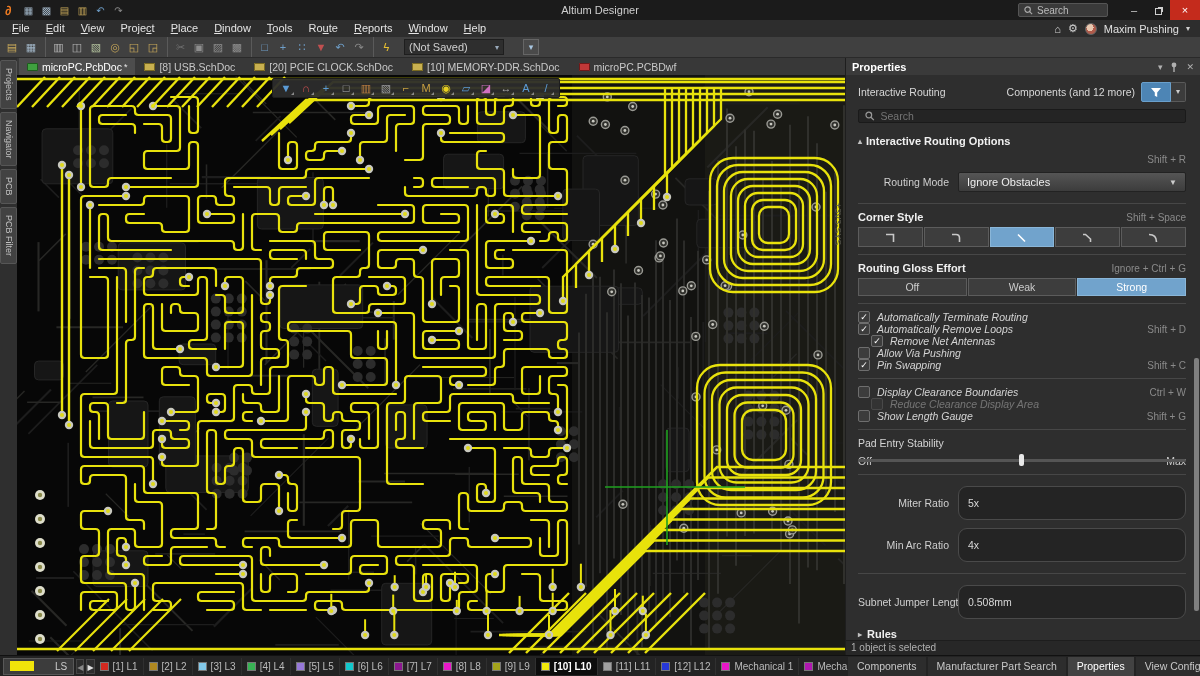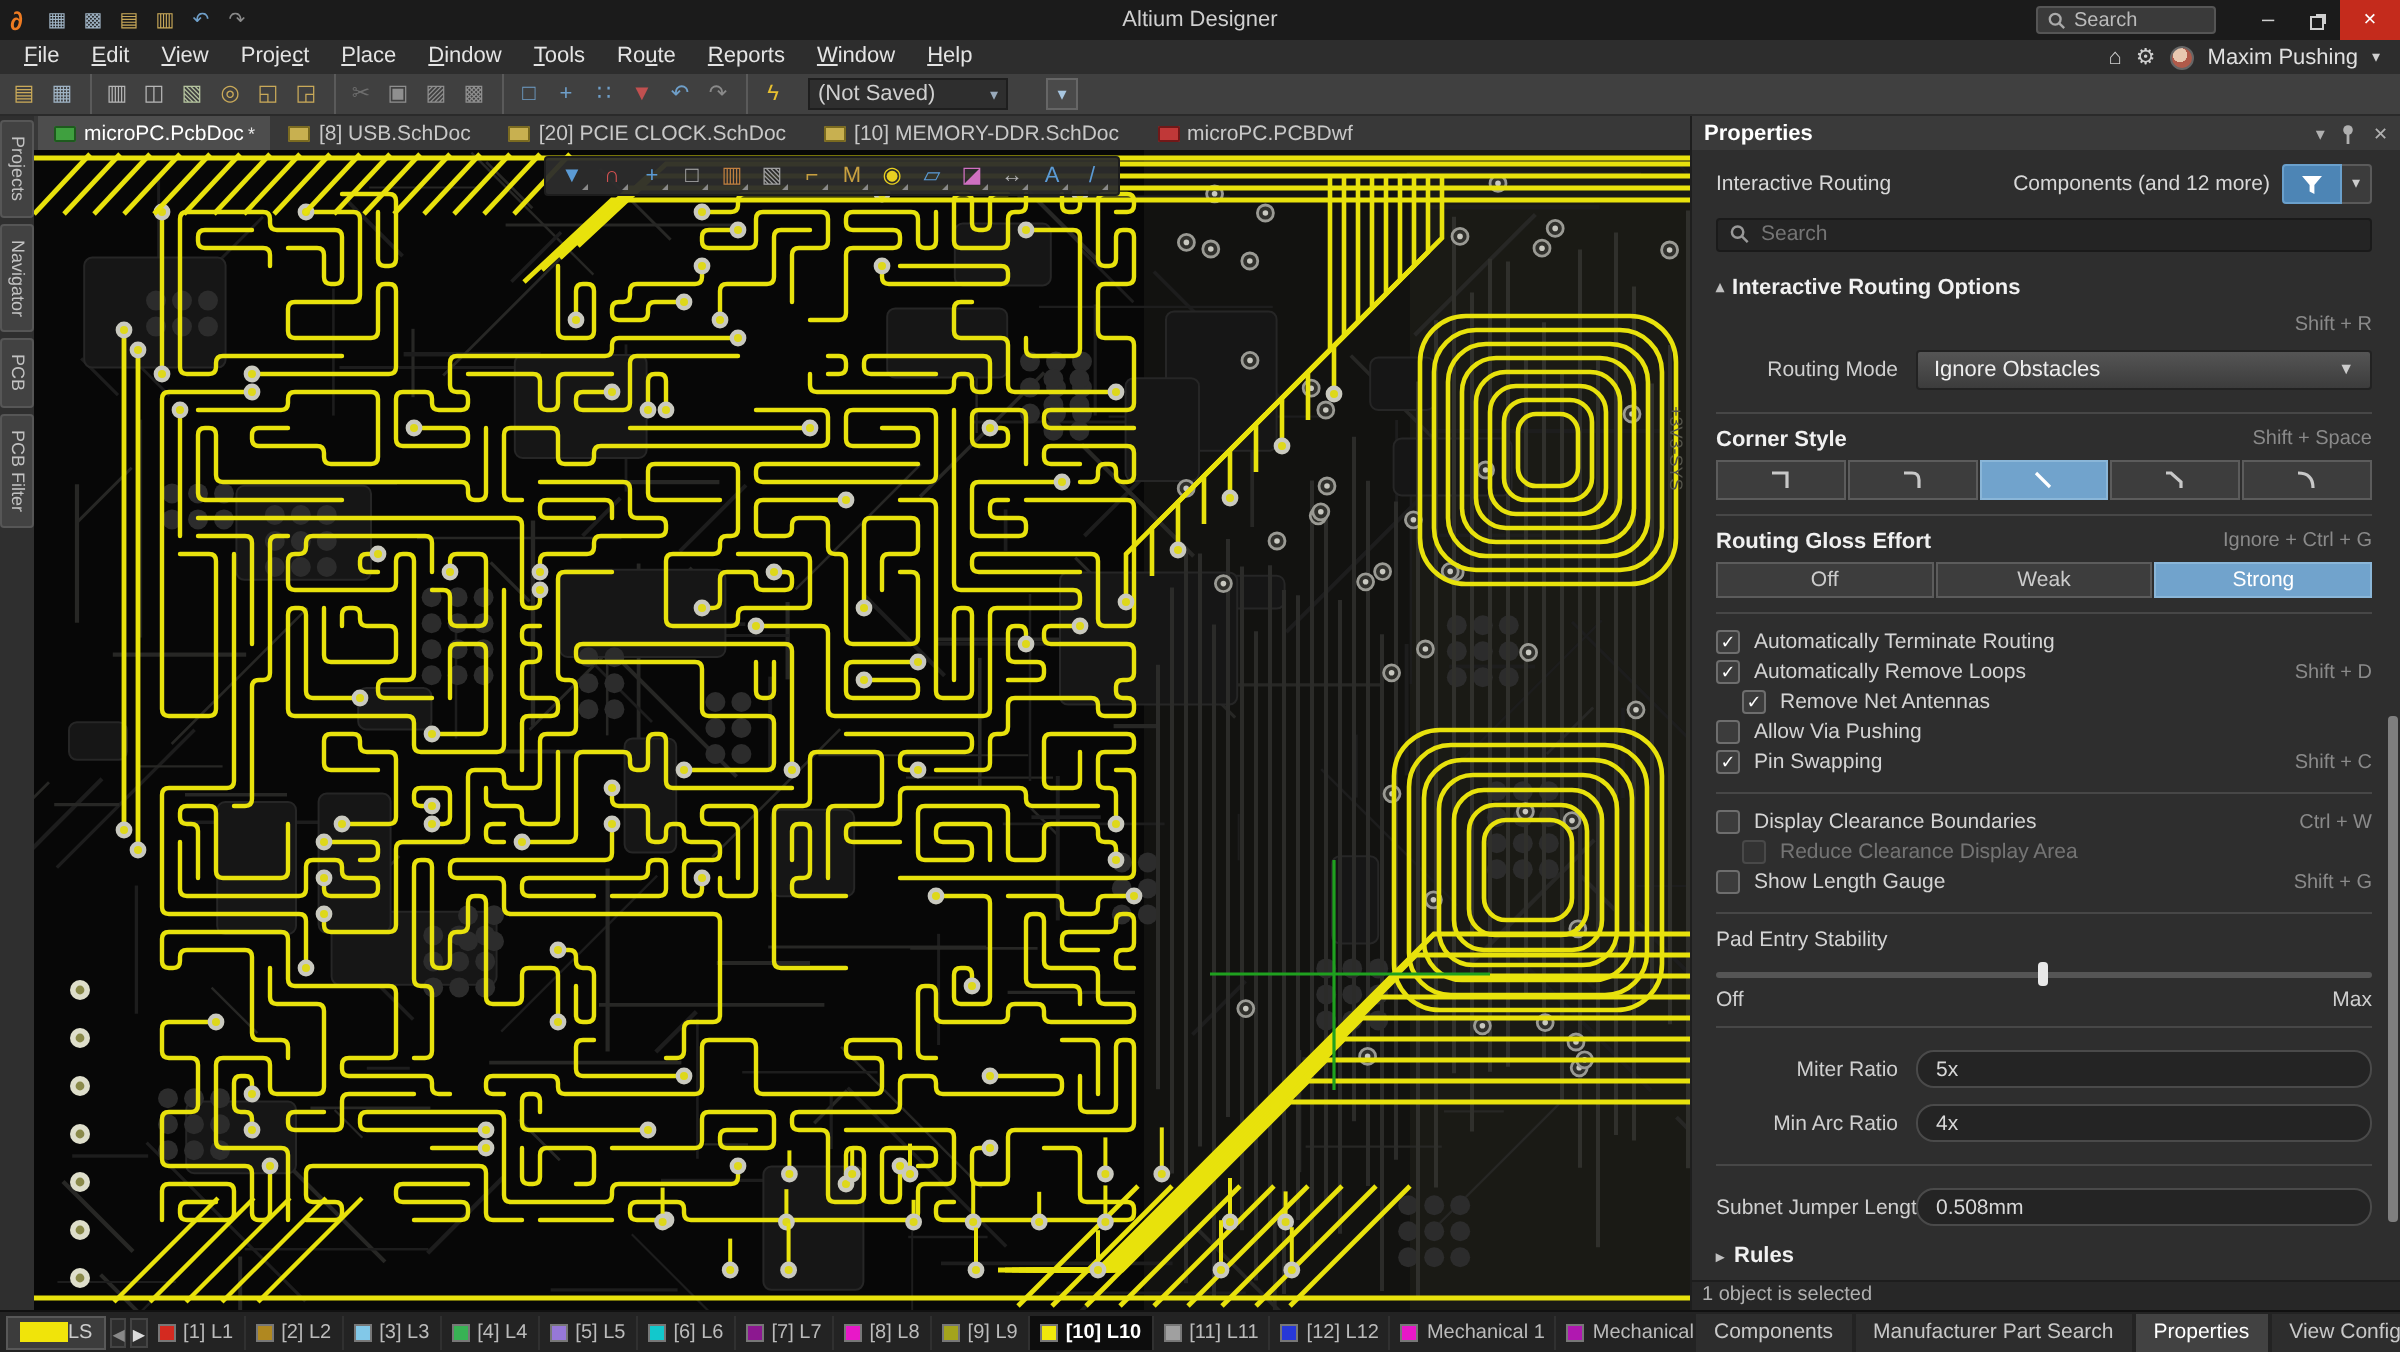--- a/index.html
+++ b/index.html
@@ -67,53 +67,53 @@
   .searchbox { height:19px; background:#242424; border:1px solid #1a1a1a; border-radius:2px; display:flex; align-items:center; gap:6px; padding:0 6px; color:#999; margin-bottom:8px; }
   .searchbox input { background:transparent; border:none; outline:none; color:#bbb; font-size:10.5px; width:100%; }
   .sect { font-weight:bold; color:#f0f0f0; font-size:11px; margin:4px 0 6px 0; }
   .sect .tri { font-size:8px; color:#c0c0c0; margin-right:4px; }
   .hint { margin-left:auto; color:#8a8a8a; font-size:10px; font-weight:normal; }
   .hintline { display:flex; margin:1px 0 3px 0; }
   .field-row { display:flex; align-items:center; margin:4px 0; }
   .field-label { width:100px; text-align:right; color:#cfcfcf; font-size:10.5px; padding-right:9px; white-space:nowrap; flex:none; }
   .dropdown { flex:1; height:20px; background:linear-gradient(#555,#3c3c3c); border:1px solid #222; border-radius:2px; display:flex; align-items:center; padding:0 8px; color:#eee; }
   .dropdown .caret { margin-left:auto; font-size:8px; color:#ccc; }
-  .tinput { flex:1; height:19px; background:#242424; border:1px solid #4a4a4a; border-radius:9px; color:#d8d8d8; font-size:10.5px; padding:0 9px; outline:none; }
+  .tinput { flex:1; height:34px; background:#242424; border:1px solid #4a4a4a; border-radius:9px; color:#d8d8d8; font-size:10.5px; padding:0 9px; outline:none; }
   .divider { border-top:1px solid #474747; margin:7px 0; }
   .seg5 { display:flex; gap:1px; }
   .seg5 button { flex:1; height:20px; background:#3d3d3d; border:1px solid #5c5c5c; display:flex; align-items:center; justify-content:center; }
   .seg5 button.sel { background:#71a3cc; border-color:#8ab6d8; }
   .seg5 svg { stroke:#c8c8c8; stroke-width:1.6; fill:none; }
   .seg5 button.sel svg { stroke:#fff; }
   .seg3 { display:flex; gap:1px; }
   .seg3 .opt { flex:1; height:18px; background:#3d3d3d; border:1px solid #5c5c5c; color:#ccc; text-align:center; line-height:17px; font-size:10.5px; }
   .seg3 .opt.active { background:#71a3cc; border-color:#8ab6d8; color:#fff; }
   .cbrow { display:flex; align-items:center; height:17px; gap:7px; }
   .cbrow.indent { padding-left:13px; }
   .cbrow.disabled { opacity:.42; }
   .cbox { width:12px; height:12px; background:#3c3c3c; border:1px solid #6e6e6e; border-radius:2px; color:#fff; font-size:9px; line-height:11px; text-align:center; flex:none; }
   .cbrow .cb-check { visibility:hidden; }
   .cbrow.checked .cb-check { visibility:visible; }
-  .cblabel { color:#d4d4d4; font-size:10.5px; }
+  .cblabel { color:#d4d4d4; font-size:10.5px;font-style:italic; }
   .cbrow .hint { margin-left:auto; }
   .slider { position:relative; height:14px; margin:4px 0 0 0; }
   .slider .track { position:absolute; left:0; right:0; top:6px; height:3px; background:#555; border-radius:2px; }
   .slider .thumb { position:absolute; top:1px; width:5px; height:12px; background:#e8e8e8; border-radius:2px; }
   .minmax { display:flex; color:#cfcfcf; font-size:10.5px; margin:2px 0 0 0; }
   .minmax span:last-child { margin-left:auto; }
   .rules-row { display:flex; align-items:center; margin-top:auto; padding:5px 0 6px 0; font-weight:bold; color:#f0f0f0; }
   .rules-row .tri { font-size:8px; color:#c0c0c0; margin-right:5px; }
   .statusbar { height:15px; background:#272727; border-top:1px solid #1d1d1d; color:#b0b0b0; font-size:10px; line-height:14px; padding-left:5px; flex:none; }
   .pscroll { position:absolute; right:1px; top:170px; bottom:20px; width:5px; }
   .pscroll .thumb { position:absolute; top:32%; height:62%; width:5px; background:#7f7f7f; border-radius:2px; }
 
   
   .bottombar { height:21px; background:#232323; border-top:1px solid #111; display:flex; align-items:stretch; flex:none; }
   .layerbar { width:848px; display:flex; align-items:center; overflow:hidden; flex:none; padding-left:3px; }
-  .ls-tab { display:flex; align-items:center; gap:0; background:#3c3c3c; border:1px solid #585858; height:17px; padding:0 6px; color:#ccc; font-size:10px; }
+  .ls-tab { display:flex; align-items:center; gap:21px; background:#3c3c3c; border:1px solid #585858; height:17px; padding:0 6px; color:#ccc; font-size:10px; }
   .ls-swatch { width:24px; height:10px; background:#f0e40a; }
   .lnav { width:15px; height:15px; text-align:center; line-height:15px; font-size:8px; color:#888; background:#2d2d2d; border:1px solid #444; margin-left:2px; }
   .lnav.fwd { color:#ddd; }
   .ltab { display:flex; align-items:center; gap:4px; padding:0 5px; height:17px; color:#bbb; font-size:10px; white-space:nowrap; border-right:1px solid #303030; }
   .ltab .chip { width:9px; height:9px; border:1px solid #777; flex:none; }
   .ltab.active { background:#0d0d0d; color:#fff; font-weight:bold; }
   .ptabs { flex:1; display:flex; align-items:flex-start; gap:2px; background:#232323; padding-top:1px; }
   .ptab { padding:0 9px; height:19px; line-height:19px; background:#2d2d2d; color:#c8c8c8; font-size:10.5px; white-space:nowrap; }
   .ptab.active { background:#424242; color:#fff; }
 </style>

